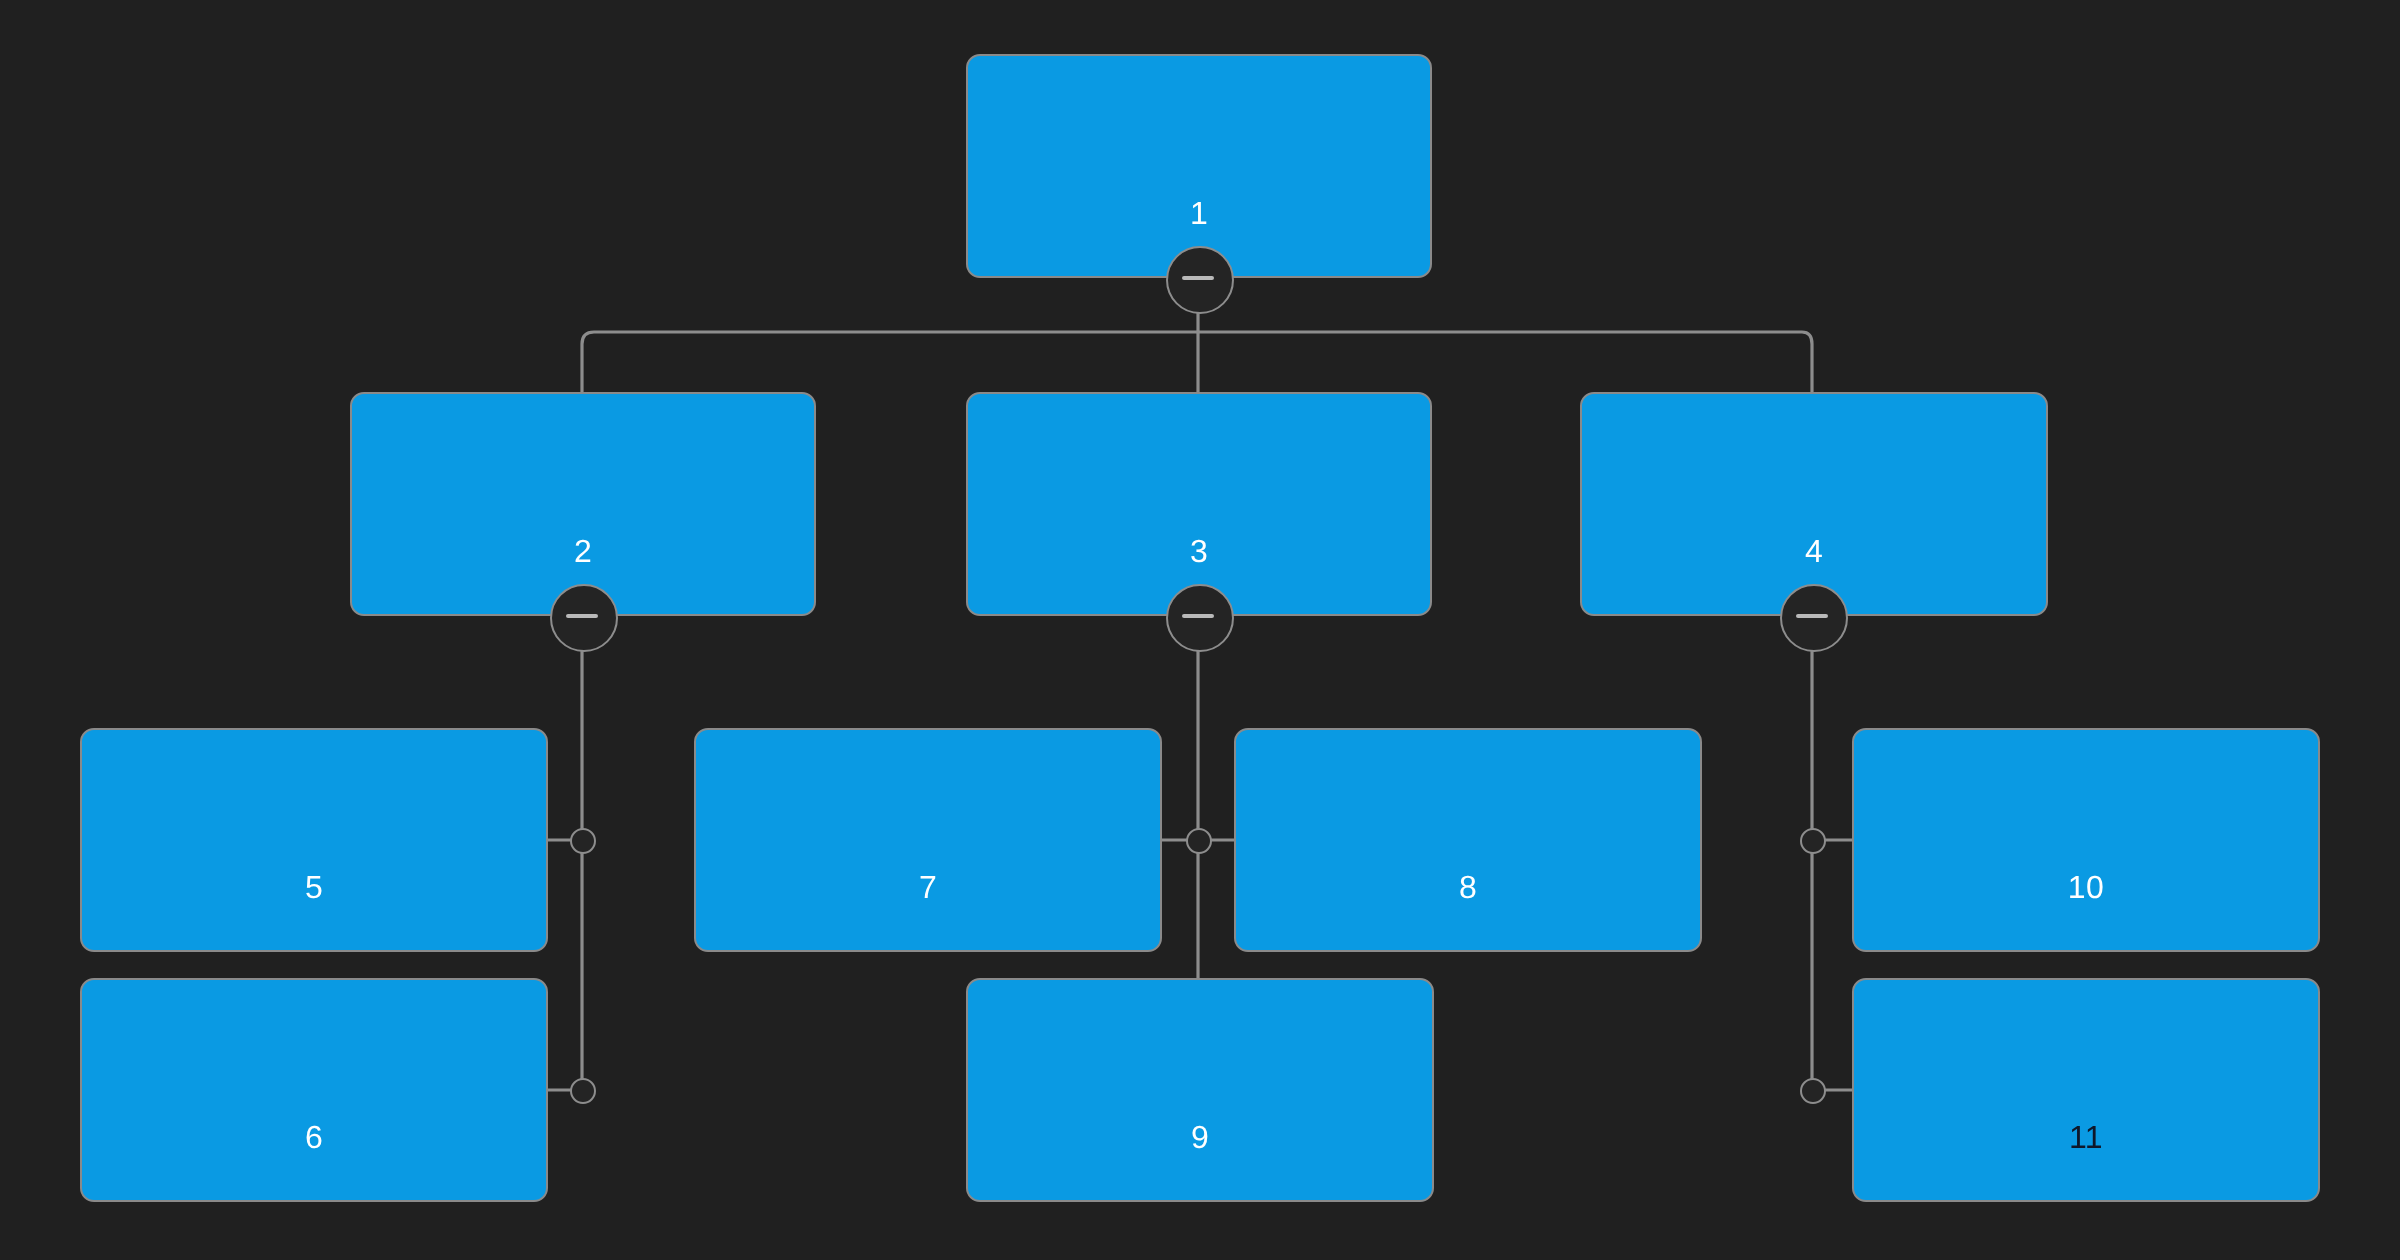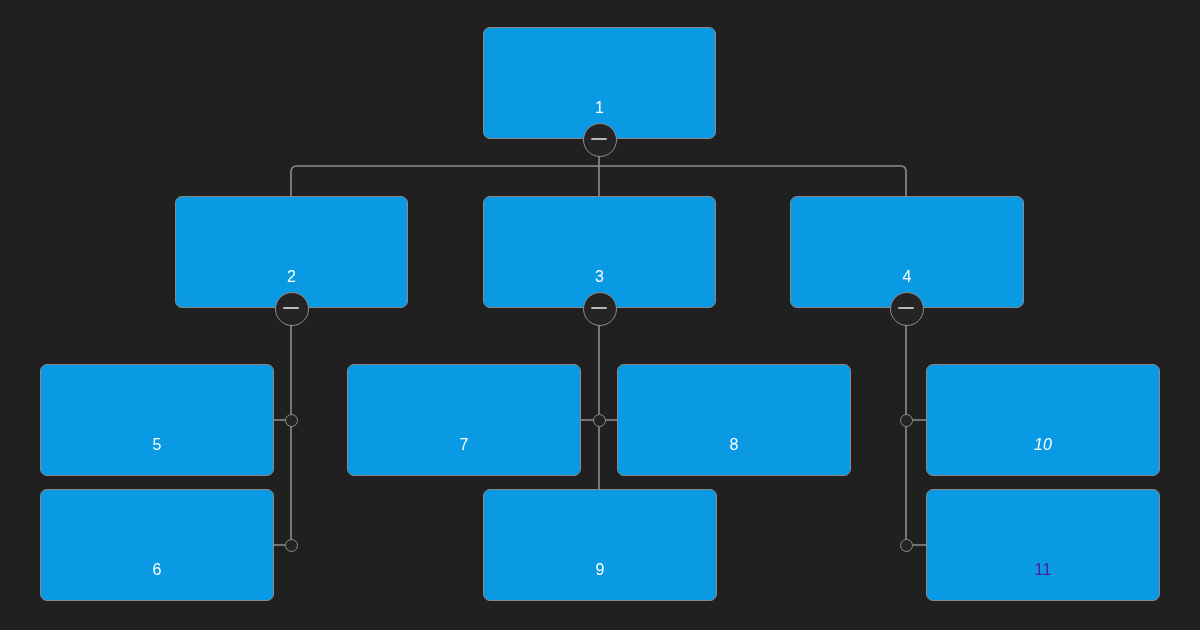--- a/index.html
+++ b/index.html
@@ -127,25 +127,25 @@
       </div>
       <div class="node" style="left: 347px; top: 364px; width: 234px; height: 112px; background: rgb(10, 154, 227); border-color: rgb(138, 138, 138);">
         <span class="node-label" style="color: rgb(255, 255, 255);">7</span>
       </div>
       <div class="node" style="left: 617px; top: 364px; width: 234px; height: 112px; background: rgb(10, 154, 227); border-color: rgb(138, 138, 138);">
         <span class="node-label" style="color: rgb(255, 255, 255);">8</span>
       </div>
       <div class="node" style="left: 483px; top: 489px; width: 234px; height: 112px; background: rgb(10, 154, 227); border-color: rgb(138, 138, 138);">
         <span class="node-label" style="color: rgb(255, 255, 255);">9</span>
       </div>
-      <div class="node" style="left: 926px; top: 364px; width: 234px; height: 112px; background: rgb(10, 154, 227); border-color: rgb(138, 138, 138); font-style: italic;">
+      <div class="node" style="left: 926px; top: 364px; width: 234px; height: 112px; background: rgb(10, 154, 227); border-color: rgb(138, 138, 138);">
         <span class="node-label" style="color: rgb(255, 255, 255);">10</span>
       </div>
       <div class="node" style="left: 926px; top: 489px; width: 234px; height: 112px; background: rgb(10, 154, 227); border-color: rgb(138, 138, 138);">
-        <span class="node-label" style="color: #4c1d95;">11</span>
+        <span class="node-label" style="color: #0f172a;">11</span>
       </div>
       <div class="dot" style="left: 291px; top: 420px; border-color: rgb(141, 141, 141);"></div>
       <div class="dot" style="left: 291px; top: 545px; border-color: rgb(141, 141, 141);"></div>
       <div class="dot" style="left: 599px; top: 420px; border-color: rgb(141, 141, 141);"></div>
       <div class="dot" style="left: 906px; top: 420px; border-color: rgb(141, 141, 141);"></div>
       <div class="dot" style="left: 906px; top: 545px; border-color: rgb(141, 141, 141);"></div>
       <div class="toggle" style="left: 599px; top: 139px; border-color: rgb(141, 141, 141);"></div>
       <div class="toggle" style="left: 291px; top: 308px; border-color: rgb(141, 141, 141);"></div>
       <div class="toggle" style="left: 599px; top: 308px; border-color: rgb(141, 141, 141);"></div>
       <div class="toggle" style="left: 906px; top: 308px; border-color: rgb(141, 141, 141);"></div>

